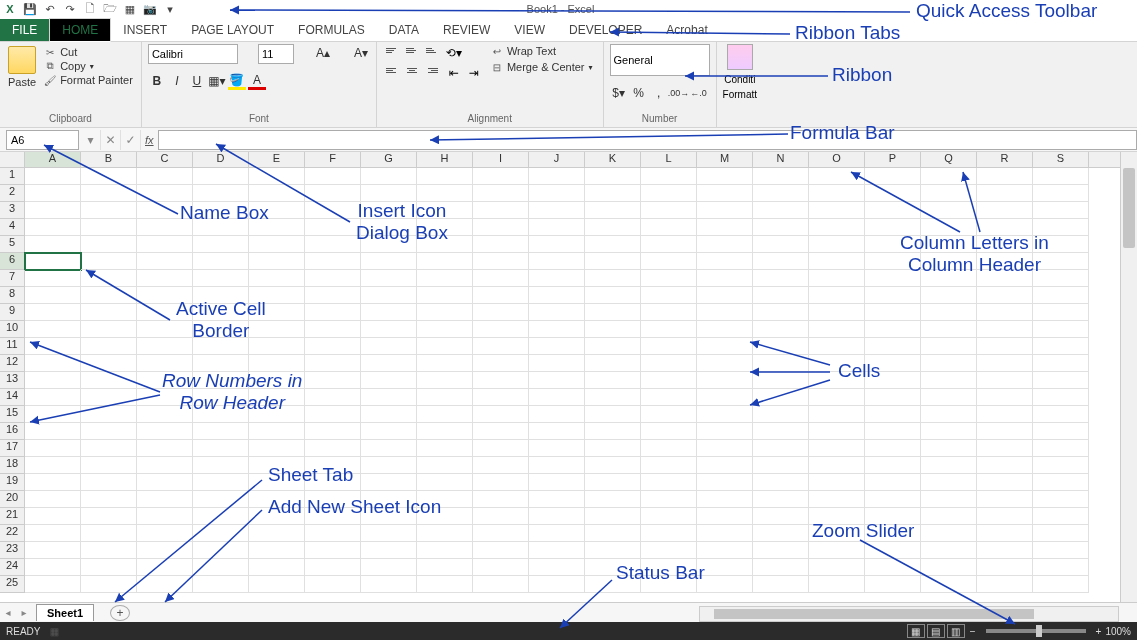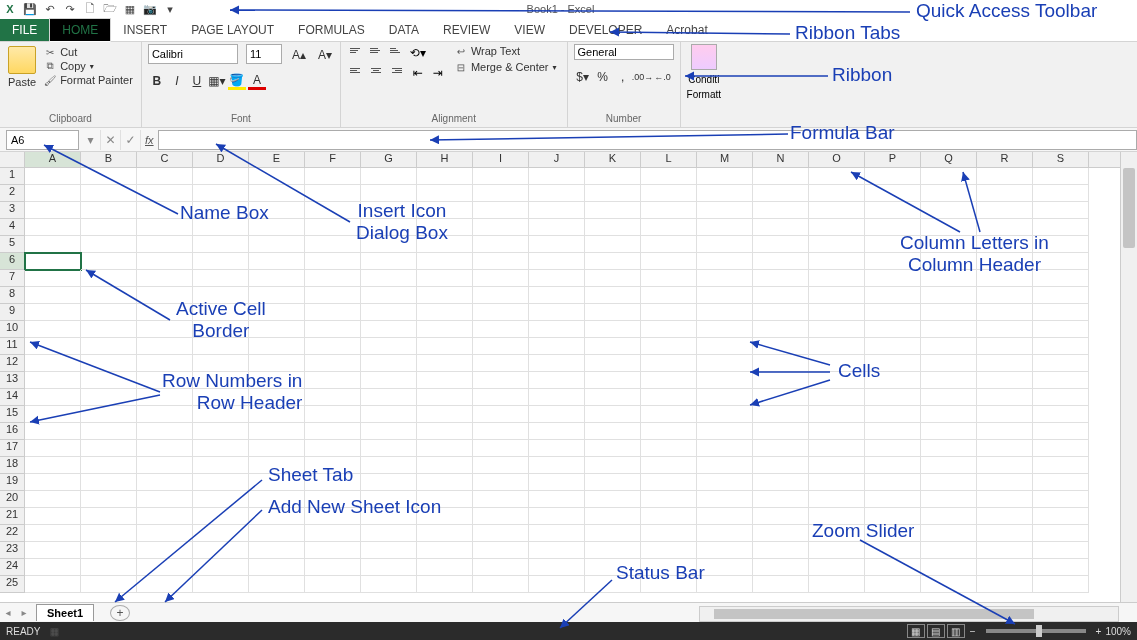--- a/index.html
+++ b/index.html
@@ -22,34 +22,34 @@
   .group-body { flex: 1; display: flex; gap: 4px; align-items: flex-start; }
   .group-label { text-align: center; font-size: 10px; color: #666; padding: 1px 0; }
   
   .paste-block { display: flex; flex-direction: column; align-items: center; padding: 2px; }
   .paste-icon { width: 28px; height: 28px; background: linear-gradient(#ffe9a8,#ffd862); border: 1px solid #c9a227; border-radius: 2px; }
   .paste-label { font-size: 11px; color: #333; margin-top: 2px; }
   .clip-sub { display: flex; flex-direction: column; gap: 2px; padding: 2px; }
   .clip-sub div { display: flex; align-items: center; gap: 4px; font-size: 11px; color: #333; }
   .mini-icon { width: 12px; height: 12px; display: inline-flex; align-items: center; justify-content: center; font-size: 10px; color: #555; }
   
-  .font-group .row1 { display: flex; gap: 8px; align-items: flex-end; }
+  .font-group .row1 { display: flex; gap: 20px; align-items: flex-start; }
   .font-select { width: 90px; height: 20px; border: 1px solid #ababab; font-size: 11px; padding: 0 3px; background: #fff; }
   .size-select { width: 36px; height: 20px; border: 1px solid #ababab; font-size: 11px; padding: 0 3px; background: #fff; }
   .font-btn { width: 18px; height: 18px; display: flex; align-items: center; justify-content: center; font-size: 12px; color: #333; }
   .row2 { display: flex; gap: 2px; margin-top: 4px; }
   
   .align-group .align-block { display: grid; grid-template-columns: repeat(3,18px); gap: 2px; }
   .align-cell { width: 18px; height: 18px; display: flex; align-items: center; justify-content: center; }
   .align-icon { width: 12px; height: 10px; display: flex; flex-direction: column; gap: 1px; }
   .align-icon span { height: 1px; background: #555; }
   
   .wraptext-btn, .merge-btn { display: flex; align-items: center; gap: 4px; padding: 1px 4px; font-size: 11px; color: #333; }
   
-  .numfmt { width: 100px; height: 16px; border: 1px solid #ababab; font-size: 11px; background: #fff; padding: 0 3px; }
+  .numfmt { width: 100px; height: 32px; border: 1px solid #ababab; font-size: 11px; background: #fff; padding: 0 3px; }
   
   
   .fbar { height: 24px; background: #f6f6f6; border-bottom: 1px solid #d4d4d4; display: flex; align-items: center; }
   .namebox { width: 73px; height: 20px; border: 1px solid #ababab; margin: 0 2px 0 6px; font-size: 11px; padding: 0 4px; background: #fff; }
   .fb-btn { width: 20px; height: 20px; display: flex; align-items: center; justify-content: center; color: #888; border-right: 1px solid #e0e0e0; }
   .fx-label { font-style: italic; font-size: 11px; color: #555; padding: 0 4px; text-decoration: underline; }
   .finput { flex: 1; height: 20px; border: 1px solid #ababab; background: #fff; }
   
   
   .grid-wrap { position: absolute; top: 152px; left: 0; right: 0; bottom: 38px; display: flex; flex-direction: column; }
@@ -902,19 +902,19 @@
 <div class="anno" style="left:795px;top:22px;">Ribbon Tabs</div>
 <div class="anno" style="left:832px;top:64px;">Ribbon</div>
 <div class="anno" style="left:790px;top:122px;">Formula Bar</div>
 <div class="anno" style="left:180px;top:202px;">Name Box</div>
 <div class="anno" style="left:356px;top:200px;white-space:pre;text-align:center;">Insert Icon
 Dialog Box</div>
 <div class="anno" style="left:900px;top:232px;white-space:pre;text-align:center;">Column Letters in
 Column Header</div>
 <div class="anno" style="left:176px;top:298px;white-space:pre;text-align:center;">Active Cell
 Border</div>
-<div class="anno" style="left:162px;top:370px;white-space:pre;text-align:right;">Row Numbers in
+<div class="anno" style="left:162px;top:370px;white-space:pre;text-align:center;font-style:italic;">Row Numbers in
 Row Header</div>
 <div class="anno" style="left:838px;top:360px;">Cells</div>
 <div class="anno" style="left:268px;top:464px;">Sheet Tab</div>
 <div class="anno" style="left:268px;top:496px;">Add New Sheet Icon</div>
 <div class="anno" style="left:616px;top:562px;">Status Bar</div>
 <div class="anno" style="left:812px;top:520px;">Zoom Slider</div>
 
 </body></html>

